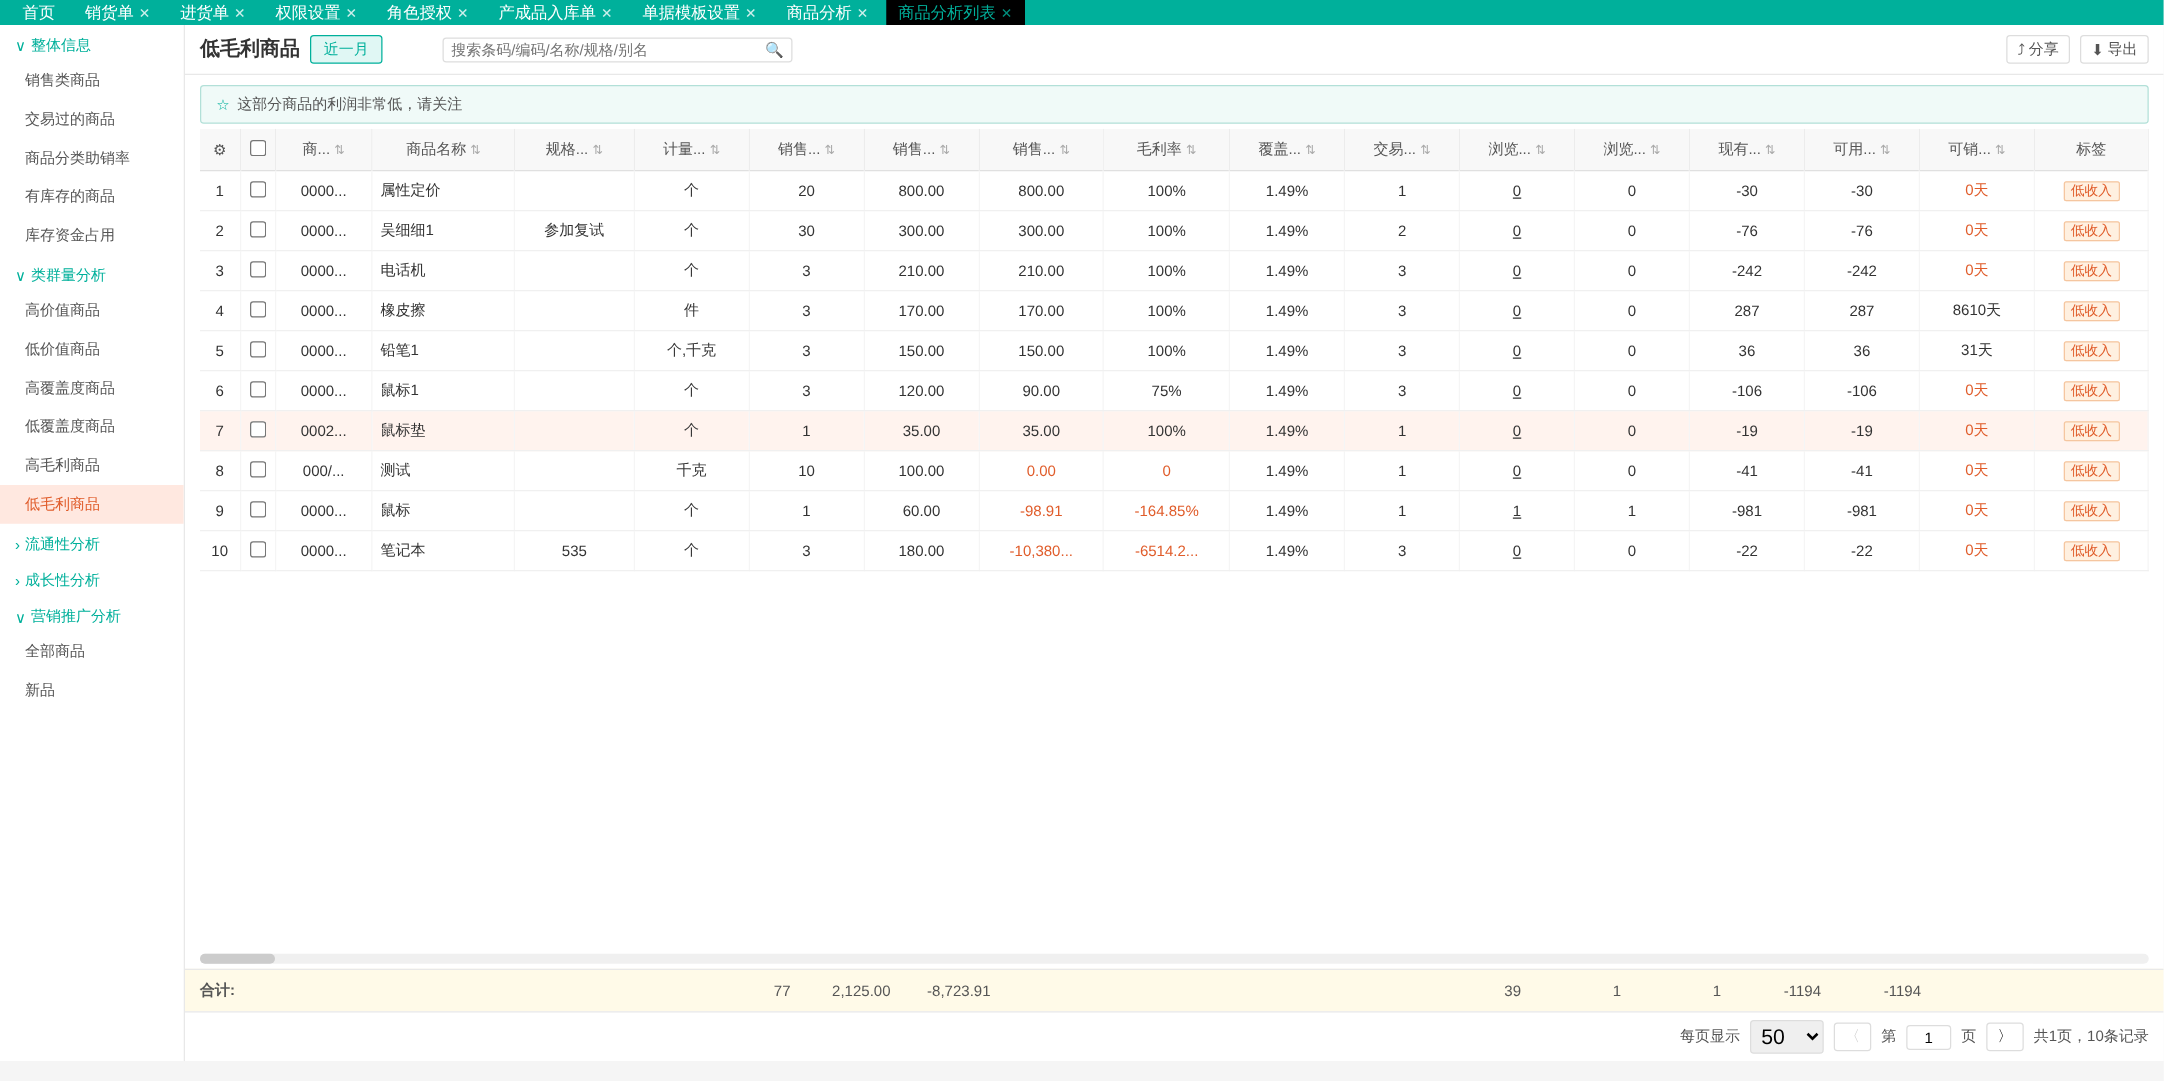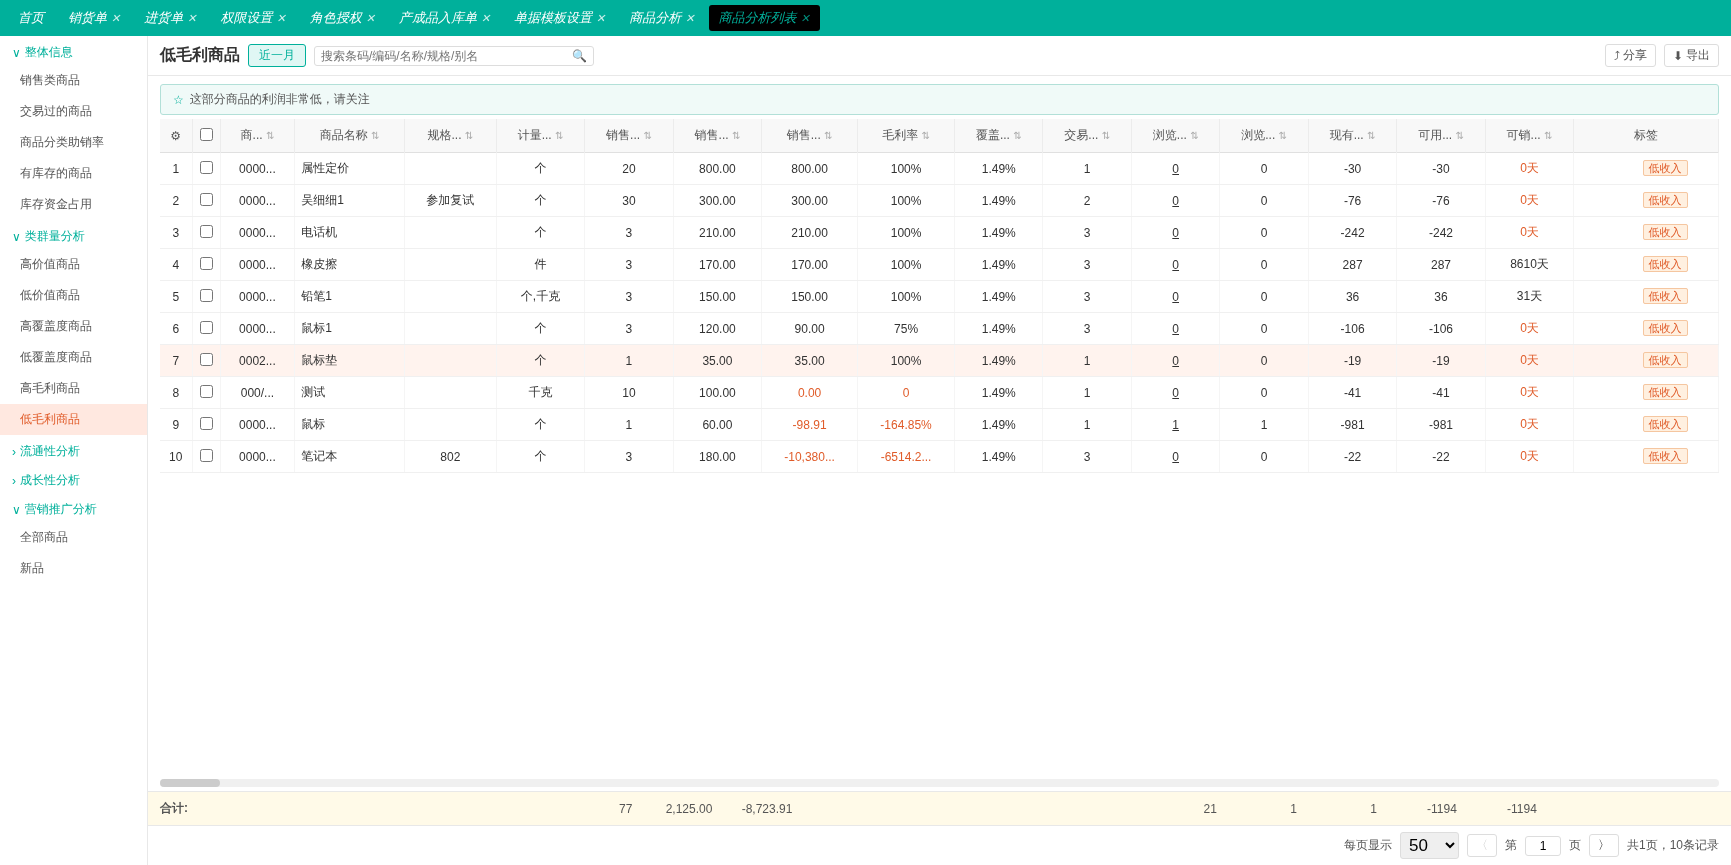--- a/index.html
+++ b/index.html
@@ -3,24 +3,23 @@
   <meta charset="utf-8">
   <style>
     * { box-sizing: border-box; margin: 0; padding: 0; }
     body { font-family: 'Microsoft YaHei', Arial, sans-serif; font-size: 12px; background: #f5f5f5; color: #333; }
 
     
     .top-nav {
       background: #00b09b;
       display: flex;
       align-items: center;
-      height: 36px;
+      height: 20px;
       padding: 0 8px;
       gap: 4px;
-      font-style: italic;
     }
     .nav-item {
       color: #fff;
       padding: 4px 10px;
       cursor: pointer;
       border-radius: 3px;
       font-size: 13px;
       white-space: nowrap;
       display: flex;
       align-items: center;
@@ -83,20 +82,21 @@
       font-size: 12px;
     }
     .search-box {
       display: flex;
       align-items: center;
       border: 1px solid #ddd;
       border-radius: 3px;
       padding: 2px 6px;
       flex: 1;
       max-width: 280px;
+      margin-left: 40px;
     }
     .search-box input {
       border: none;
       outline: none;
       font-size: 12px;
       width: 100%;
       color: #999;
     }
     .header-actions { margin-left: auto; display: flex; gap: 8px; }
     .action-btn {
@@ -163,21 +163,20 @@
       white-space: nowrap;
     }
     tr.highlighted td { background: #fff3ee; }
     .tag-low-income {
       background: #fff0e0;
       color: #e05c2a;
       border: 1px solid #f5c6a0;
       border-radius: 2px;
       padding: 1px 5px;
       font-size: 11px;
-      margin-left: 38px;
     }
     .red { color: #e05c2a; }
     .link { color: #333; text-decoration: underline; cursor: pointer; }
     .checkbox-col { width: 28px; }
 
     
     .footer-summary {
       background: #fffae8;
       border-top: 1px solid #e8e8e8;
       padding: 8px 12px;
@@ -553,21 +552,21 @@
       <td>-981</td>
       <td>-981</td>
       <td class="red">0天</td>
       <td><span class="tag-low-income">低收入</span></td>
     </tr>
             <tr>
       <td>10</td>
       <td><input type="checkbox" style=""></td>
       <td>0000...</td>
       <td style="text-align:left;">笔记本</td>
-      <td>802</td>
+      <td>535</td>
       <td>个</td>
       <td>3</td>
       <td>180.00</td>
       <td class="red">-10,380...</td>
       <td class="red">-6514.2...</td>
       <td>1.49%</td>
       <td>3</td>
       <td class="link">0</td>
       <td>0</td>
       <td>-22</td>
@@ -583,21 +582,21 @@
       <div class="scrollbar-thumb"></div>
     </div>
 
     <div class="footer-summary">
       <span class="label">合计:</span>
       <span style="flex:1;"></span>
       <span class="val">77</span>
       <span class="val">2,125.00</span>
       <span class="val">-8,723.91</span>
       <span style="flex:1;"></span>
-      <span class="val">21</span>
+      <span class="val">39</span>
       <span class="val">1</span>
       <span class="val">1</span>
       <span class="val">-1194</span>
       <span class="val">-1194</span>
       <span style="flex:0.5;"></span>
     </div>
 
     <div class="pagination">
       <span>每页显示</span>
       <select class="page-size-select">

